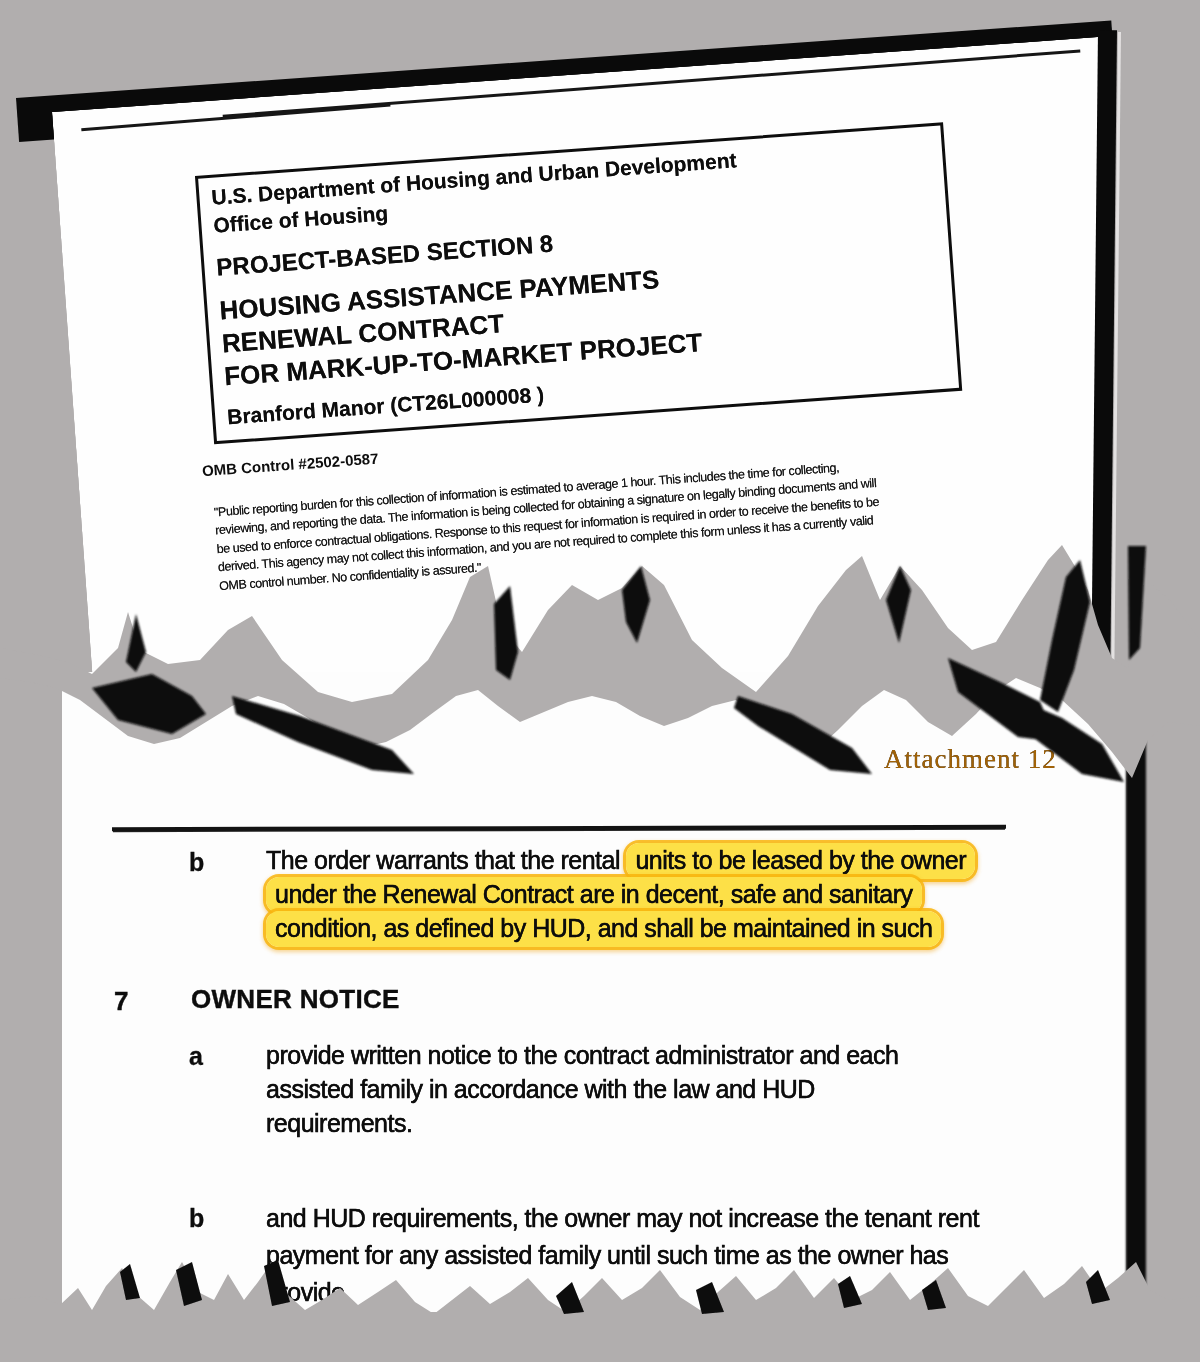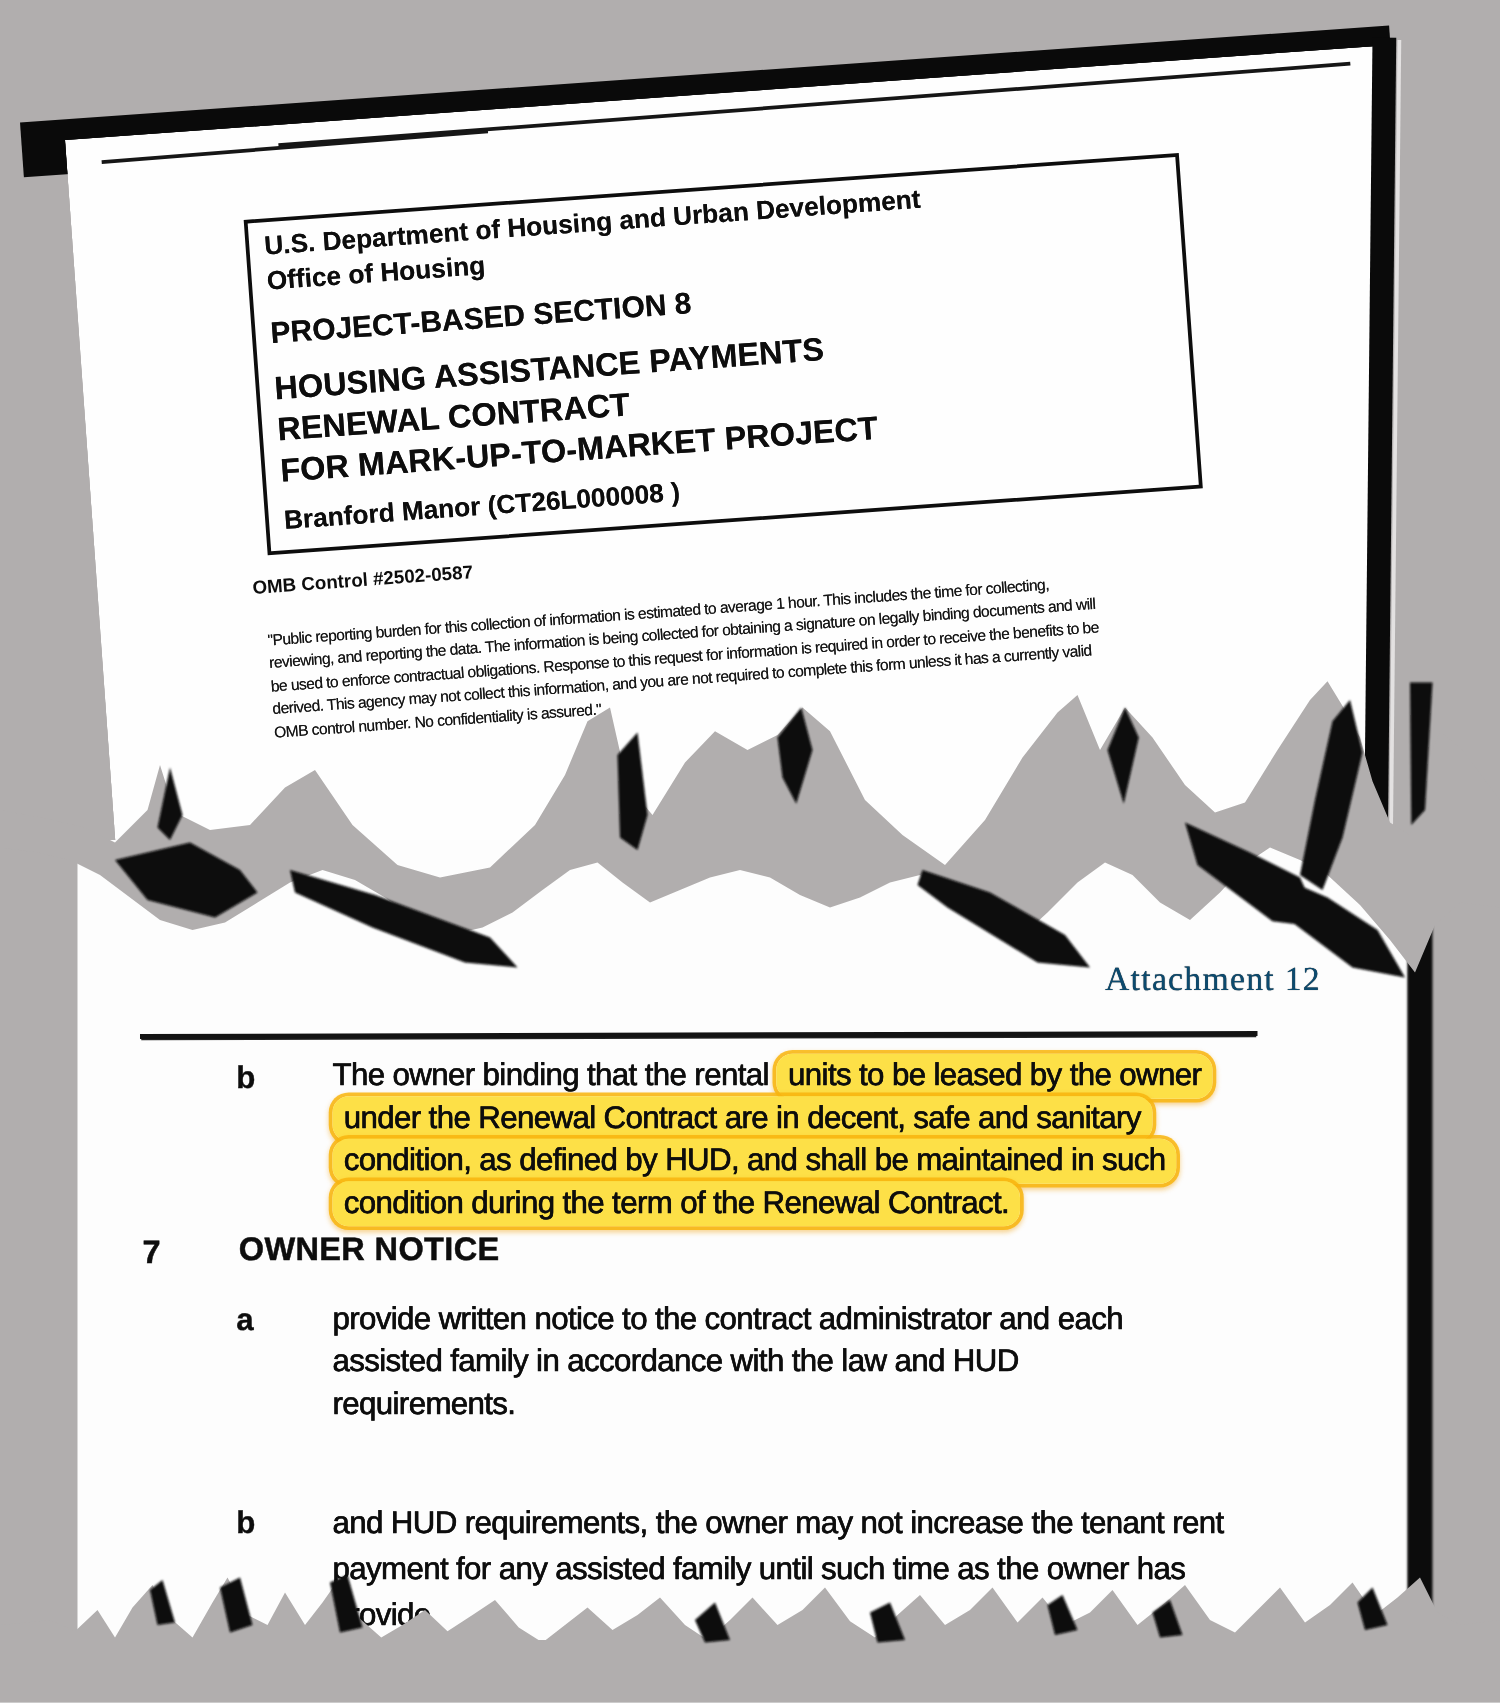--- a/index.html
+++ b/index.html
@@ -27,22 +27,22 @@
           letter-spacing:-0.45px;white-space:nowrap;color:#141414;
           text-shadow:0 0 .4px rgba(0,0,0,.75);}
   .topstrip{position:absolute;left:1098px;top:30px;width:19px;height:636px;background:#0a0a0a;
             transform:rotate(.6deg);transform-origin:0 0;}
   .topstrip-hl{position:absolute;left:1118px;top:32px;width:3px;height:634px;background:#e3e1e1;
             transform:rotate(.6deg);transform-origin:0 0;}
   
   .botpage{position:absolute;left:62px;top:672px;width:1064px;height:640px;background:#fdfdfd;}
   .botstrip{position:absolute;left:1126px;top:688px;width:20px;height:616px;background:#0c0c0c;
             filter:blur(.8px);}
-  .attachment{position:absolute;left:822px;top:96px;font-family:"Liberation Serif",serif;
-              font-size:27px;letter-spacing:1px;color:#0c4a6e;text-shadow:0 0 .6px rgba(0,0,0,.85);}
+  .attachment{position:absolute;left:822px;top:72px;font-family:"Liberation Serif",serif;
+              font-size:27px;letter-spacing:1px;color:#a16207;text-shadow:0 0 .6px rgba(0,0,0,.85);}
   .rule{position:absolute;left:50px;top:154px;width:894px;height:3.5px;background:#131313;
         transform:rotate(-.15deg);box-shadow:0 2px 0 -1px #222;}
   .bl{font-size:25px;letter-spacing:-0.5px;white-space:nowrap;
       -webkit-text-stroke:.5px #0d0d0d;text-shadow:0 0 .5px rgba(0,0,0,.85);}
   .lbl{position:absolute;font-size:25px;font-weight:700;-webkit-text-stroke:.3px #0d0d0d;}
   .lines34 div{height:34px;line-height:34px;}
   .lines37 div{height:37px;line-height:37px;}
   .secnum{position:absolute;left:52px;top:314px;font-size:26px;font-weight:700;
           -webkit-text-stroke:.4px #0d0d0d;}
   .sechead{position:absolute;left:129px;top:312px;font-size:26px;font-weight:700;letter-spacing:.3px;
@@ -85,24 +85,23 @@
 
   <div class="topstrip"></div>
   <div class="topstrip-hl"></div>
 
   <div class="botpage">
     <div class="attachment">Attachment 12</div>
     <div class="rule"></div>
 
     <div class="lbl" style="left:127px;top:176px;">b</div>
     <div class="abs lines34" style="left:204px;top:171px;">
-      <div class="bl"><span>The owner binding that the rental </span><span class="hl">units to be leased by the owner</span></div>
+      <div class="bl"><span>The order warrants that the rental </span><span class="hl">units to be leased by the owner</span></div>
       <div class="bl"><span class="hl">under the Renewal Contract are in decent, safe and sanitary</span></div>
       <div class="bl"><span class="hl">condition, as defined by HUD, and shall be maintained in such</span></div>
-      <div class="bl"><span class="hl">condition during the term of the Renewal Contract.</span></div>
     </div>
 
     <div class="secnum">7</div>
     <div class="sechead">OWNER NOTICE</div>
 
     <div class="lbl" style="left:127px;top:370px;">a</div>
     <div class="abs lines34" style="left:204px;top:366px;">
       <div class="bl">provide written notice to the contract administrator and each</div>
       <div class="bl">assisted family in accordance with the law and HUD</div>
       <div class="bl">requirements.</div>

